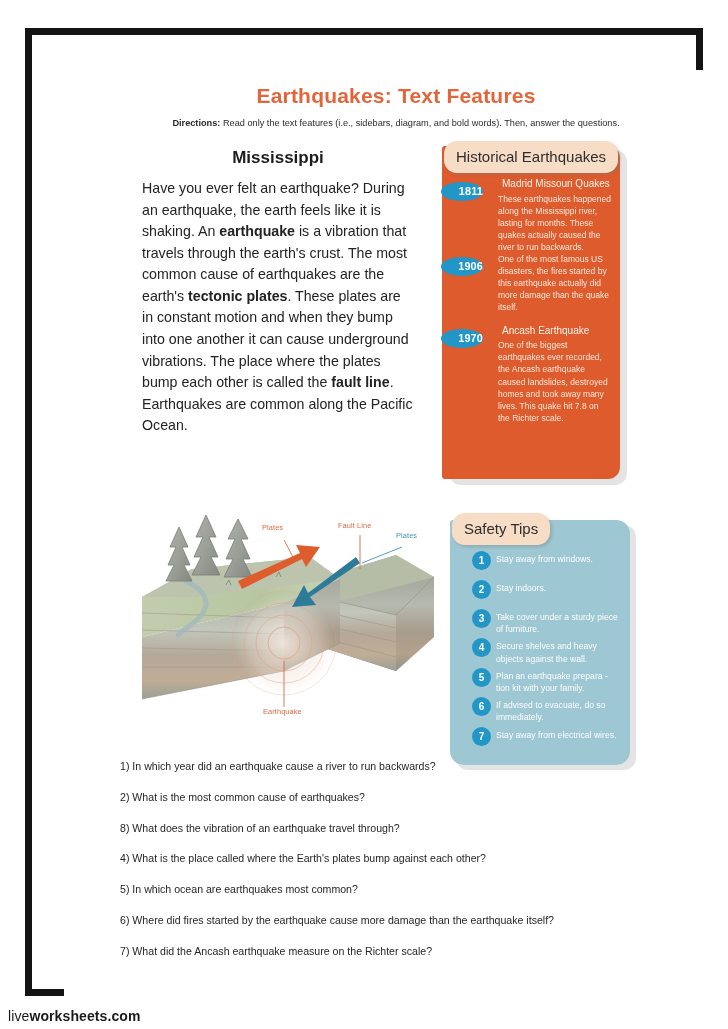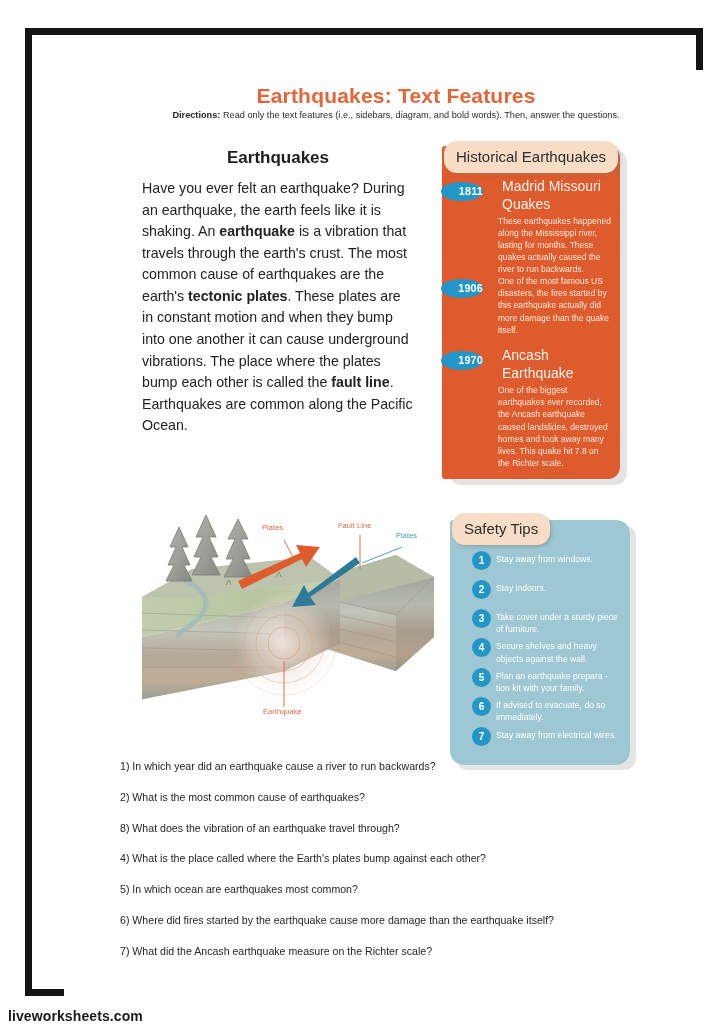--- a/index.html
+++ b/index.html
@@ -41,21 +41,21 @@
     font-size: 21px;
     font-weight: bold;
     letter-spacing: 0.2px;
     margin-top: 14px;
   }
 
   #directions {
     text-align: center;
     font-size: 9.2px;
     color: #2b2b2b;
-    margin-top: 2px;
+    margin-top: 10px;
     padding: 0 22px;
   }
   #directions .dir-label { font-weight: bold; }
 
   
   #article {
     position: absolute;
     left: 78px;
     top: 78px;
     width: 272px;
@@ -127,21 +127,21 @@
     border-radius: 50%;
     background: #2396c8;
     color: #ffffff;
     font-size: 10.8px;
     font-weight: bold;
     text-align: right;
     line-height: 19px;
     letter-spacing: 0.2px;
   }
   .hist-title {
-    font-size: 14px;
+    font-size: 10px;
     color: #fdf3ea;
     margin-bottom: 2px;
     line-height: 1.25;
     padding-left: 12px;
   }
   .hist-text {
     font-size: 8.5px;
     color: #fbe7da;
     line-height: 1.42;
     margin-left: 8px;
@@ -230,36 +230,36 @@
 
   
   #footer {
     position: absolute;
     left: 8px;
     bottom: 5px;
     font-size: 14px;
     color: #1a1a1a;
     letter-spacing: 0.1px;
   }
-  #footer .fw-light { font-weight: bold; }
+  #footer .fw-light { font-weight: normal; }
   #footer .fw-bold { font-weight: bold; }
 </style>
 </head>
 <body>
 
 <div id="page-frame">
   <div id="sheet">
 
     <div id="title">Earthquakes: Text Features</div>
     <div id="directions">
       <span class="dir-label">Directions:</span><span> Read only the text features (i.e., sidebars, diagram, and bold words). Then, answer the questions.</span>
     </div>
 
     <div id="article">
-      <div id="article-heading">Earthquakes</div>
+      <div id="article-heading">Mississippi</div>
       <div id="article-body"><span>Have you ever felt an earthquake? During an earthquake, the earth feels like it is shaking. An </span><b>earthquake</b><span> is a vibration that travels through the earth's crust. The most common cause of earthquakes are the earth's </span><b>tectonic plates</b><span>. These plates are in constant motion and when they bump into one another it can cause underground vibrations. The place where the plates bump each other is called the </span><b>fault line</b><span>. Earthquakes are common along the Pacific Ocean.</span></div>
     </div>
 
     <div class="panel-shadow" id="hist-shadow"></div>
     <div id="hist-panel"></div>
     <div class="panel-tab" id="hist-tab">Historical Earthquakes</div>
     <div class="hist-entries">
         <div class="hist-entry">
           <div class="year-badge">1811</div>
           <div class="hist-title">Madrid Missouri Quakes</div>

